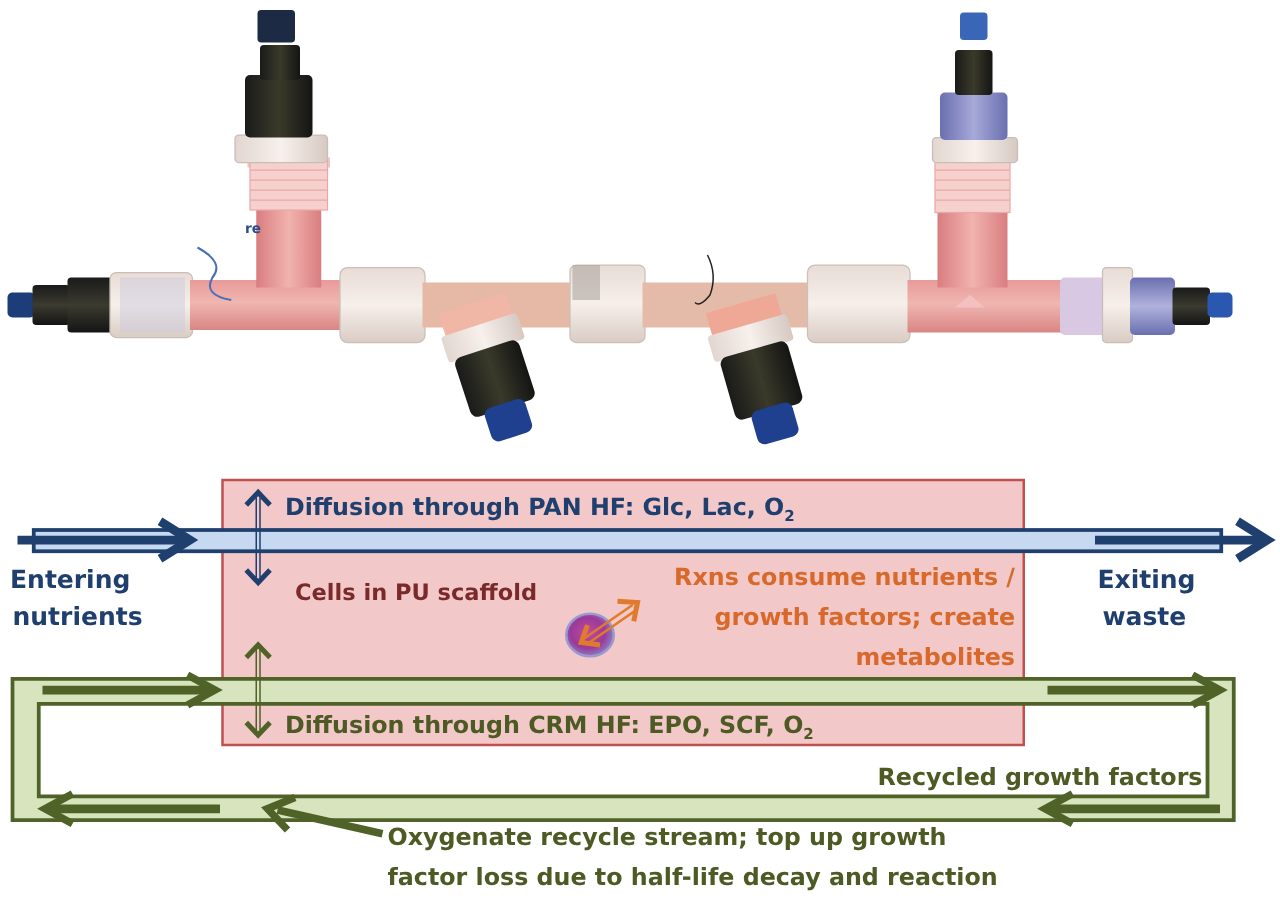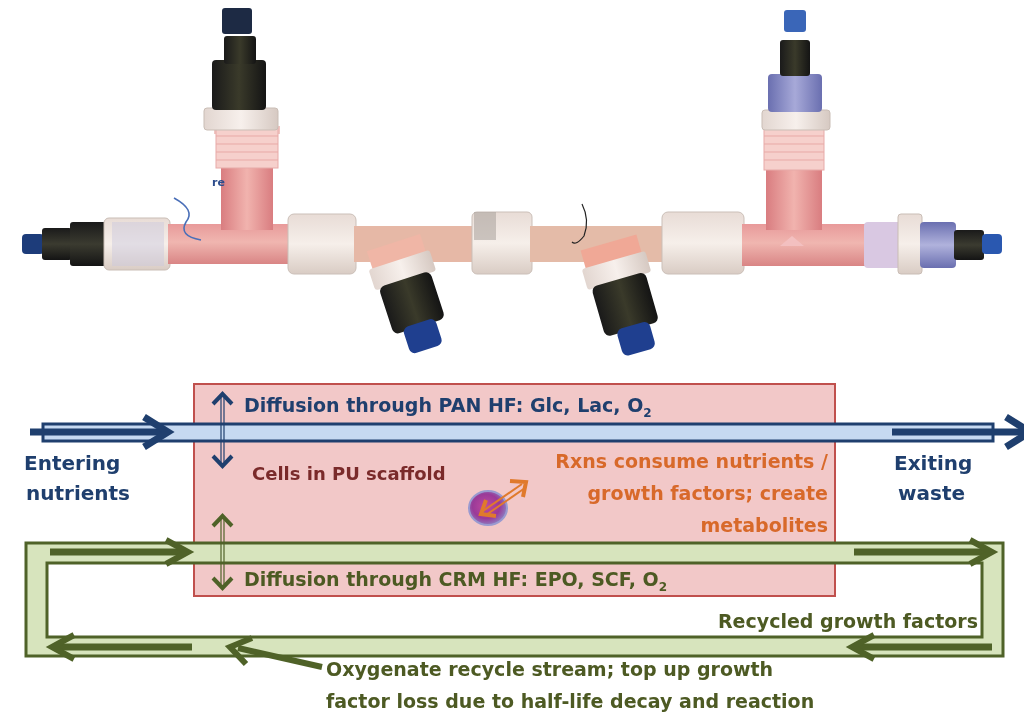--- a/index.html
+++ b/index.html
@@ -1,17 +1,17 @@
 <!DOCTYPE html>
 <html><head>
   <meta charset="utf-8">
   <style>
     html, body { margin: 0; padding: 0; background: #ffffff; }
     body { width: 1024px; height: 720px; overflow: hidden; position: relative; font-family: "Liberation Sans", "DejaVu Sans", sans-serif; }
-    #stage { position: absolute; left: 16px; top: 0; width: 880px; height: 720px; }
+    #stage { position: absolute; left: 0; top: 0; width: 880px; height: 720px; }
     svg text { font-family: "DejaVu Sans", "Liberation Sans", sans-serif; font-weight: bold; }
     .lbl-blue { fill: #1f3f6e; }
     .lbl-brown { fill: #7a2a2a; }
     .lbl-orange { fill: #d8692a; }
     .lbl-green { fill: #4d5a23; }
   </style>
 </head>
 <body>
 
 <div id="stage">

